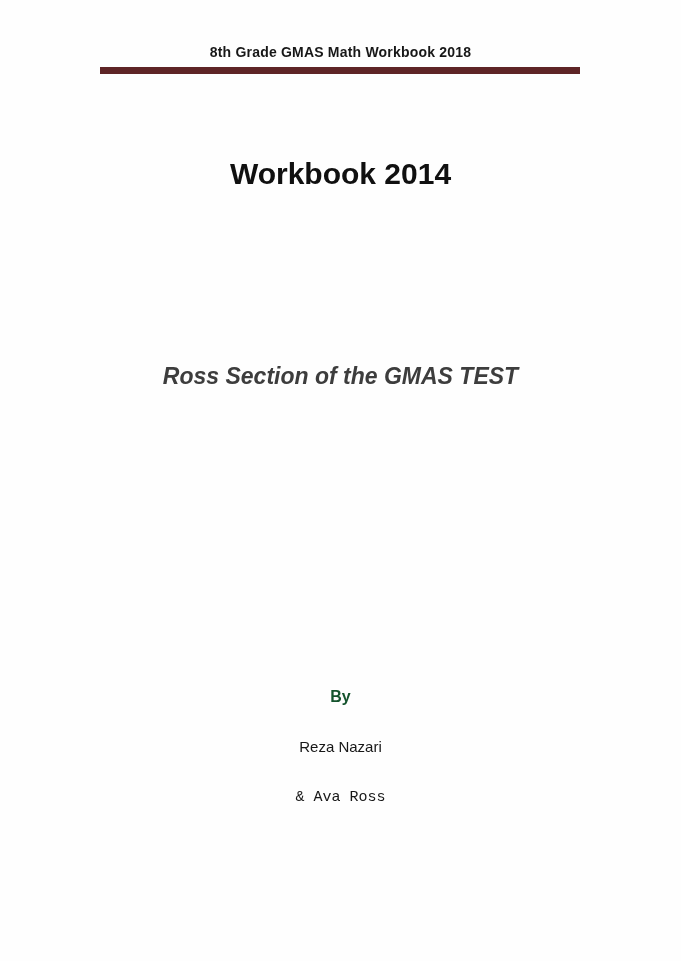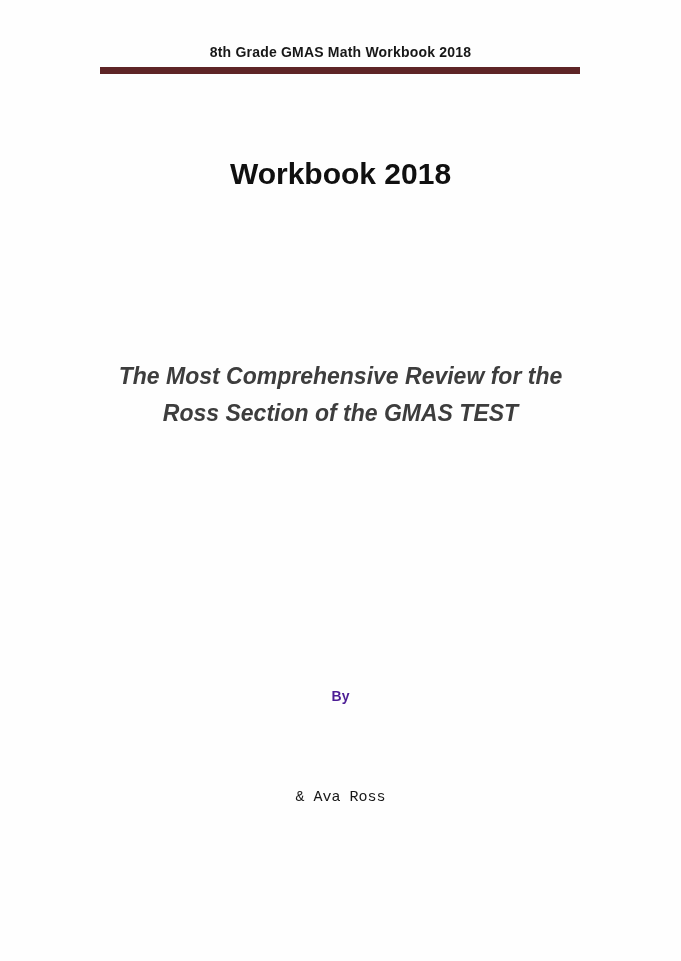--- a/index.html
+++ b/index.html
@@ -63,23 +63,23 @@
     font-style: italic;
     color: #3d3d3d;
     line-height: 37px;
   }
   .by-label {
     position: absolute;
     top: 688px;
     left: 0;
     width: 100%;
     text-align: center;
-    font-size: 14px;
+    font-size: 16px;
     font-weight: bold;
-    color: #4c1d95;
+    color: #14532d;
   }
   .author-1 {
     position: absolute;
     top: 738px;
     left: 0;
     width: 100%;
     text-align: center;
     font-size: 15px;
     color: #171717;
   }
@@ -97,26 +97,26 @@
 </head>
 <body>
 
 <div class="page">
 
   <div class="running-head">8th Grade GMAS Math Workbook 2018</div>
 
   <div class="head-rule" style="background-color: rgb(94, 37, 38);"></div>
 
   <div class="book-title">
-    <div>Workbook 2018</div>
+    <div>Workbook 2014</div>
   </div>
 
   <div class="subtitle" style="color: rgb(61, 61, 61);">
-    <div>The Most Comprehensive Review for the</div>
     <div>Ross Section of the GMAS TEST</div>
   </div>
 
   <div class="by-label">By</div>
 
+  <div class="author-1">Reza Nazari</div>
 
   <div class="author-2">&amp; Ava Ross</div>
 
 </div>
 
 </body></html>

